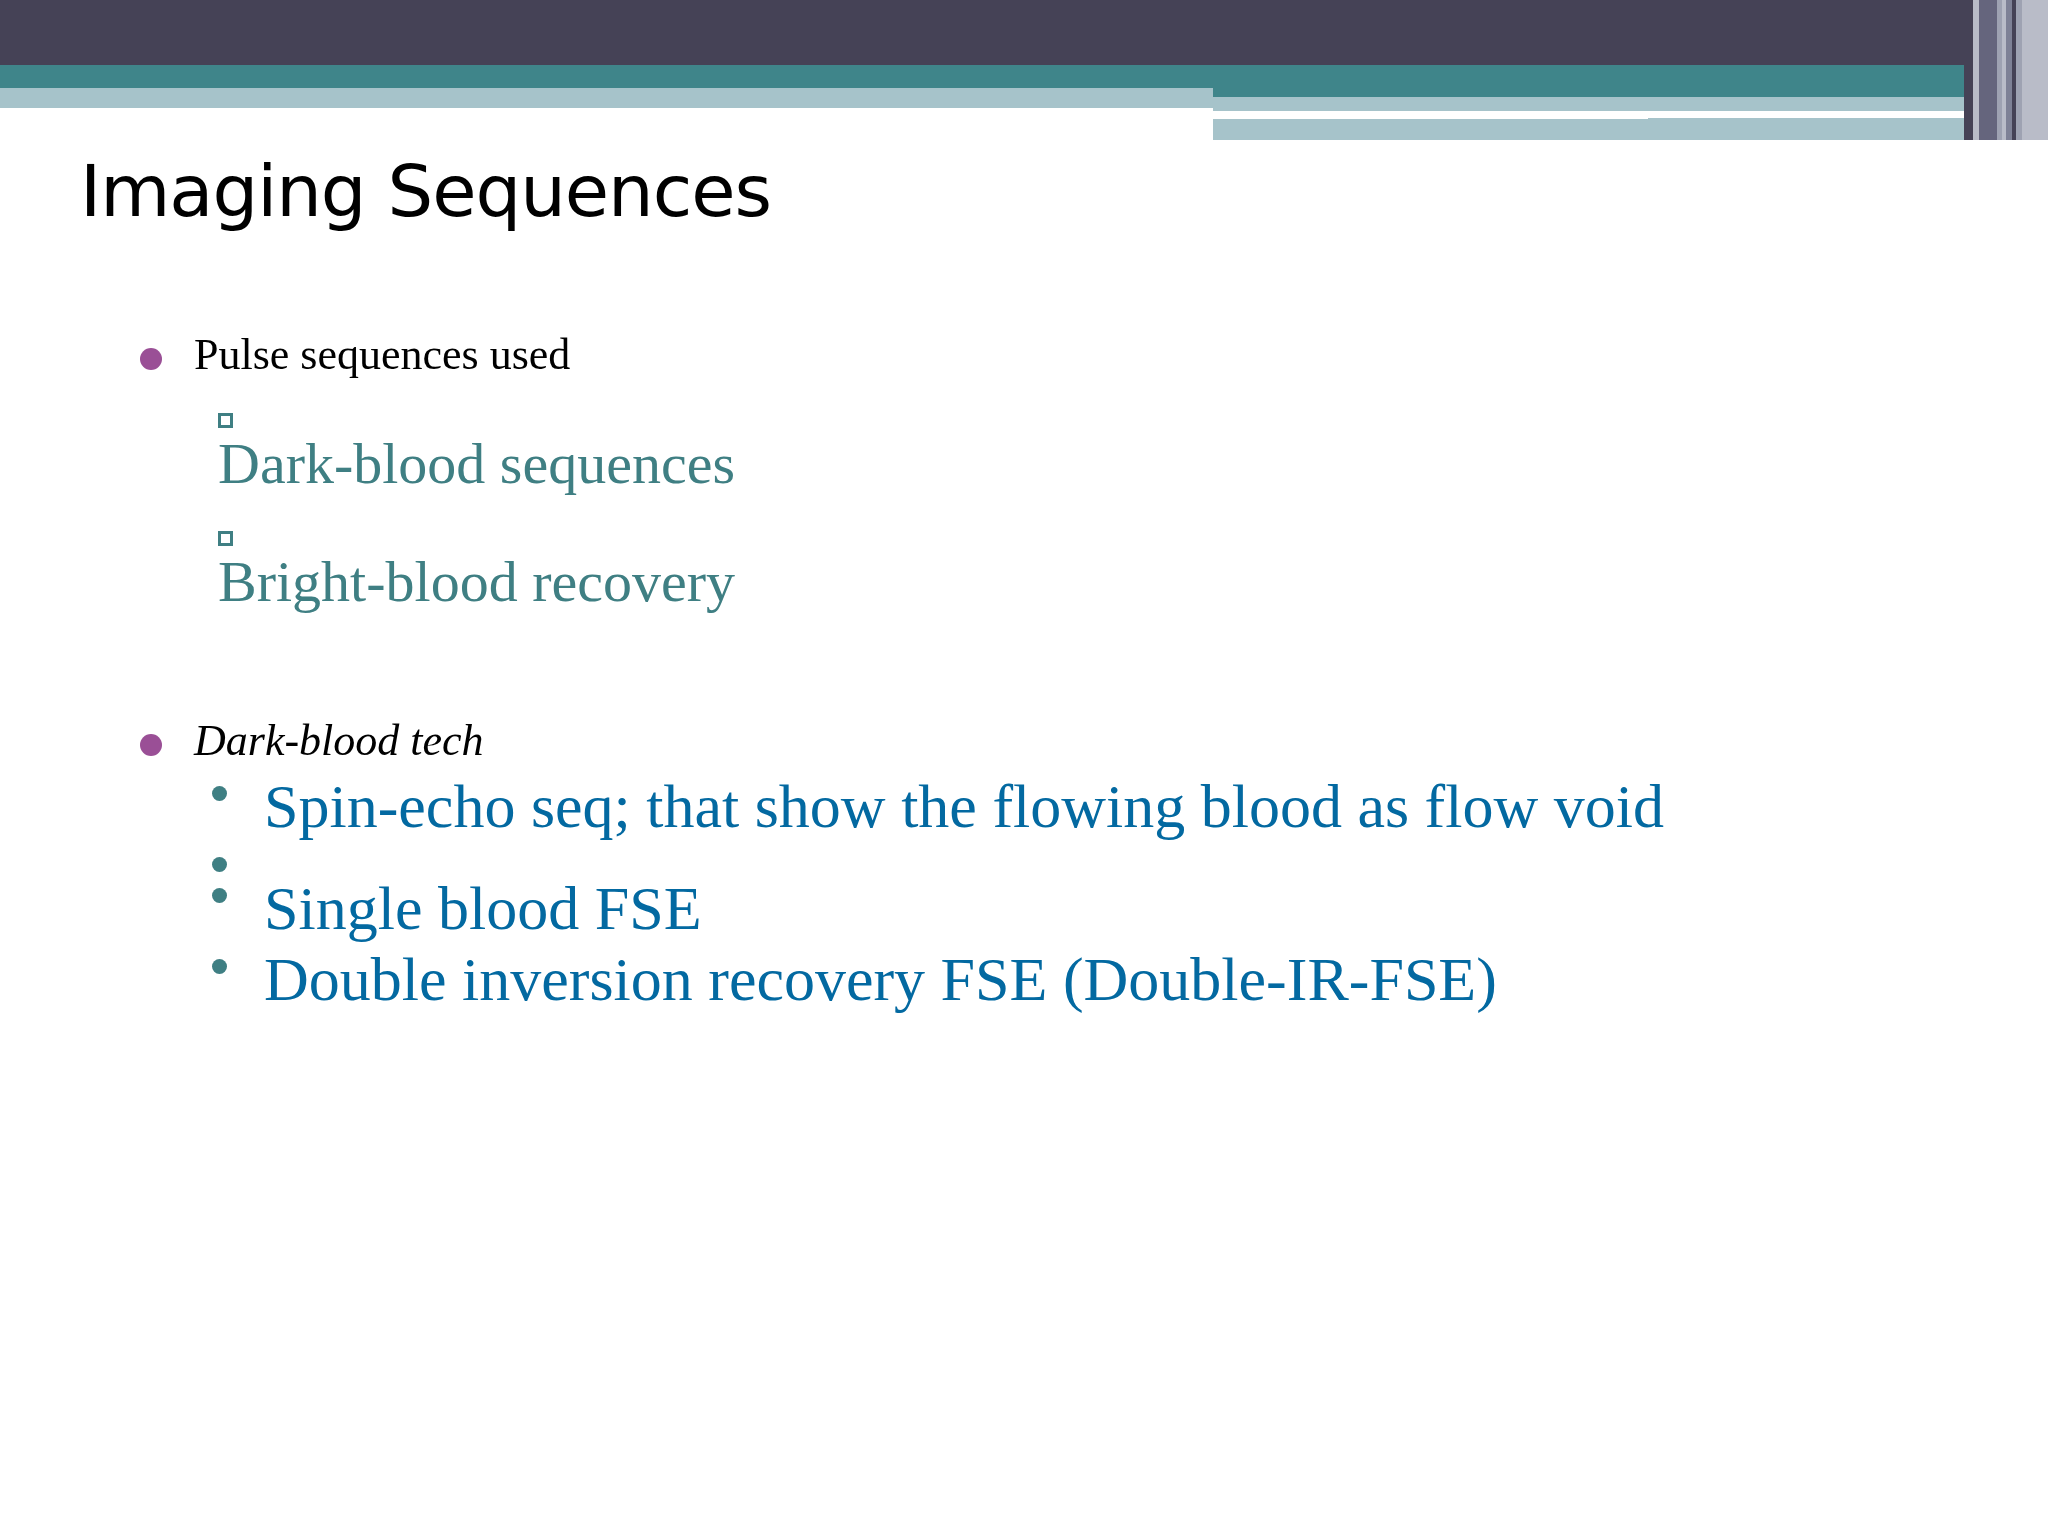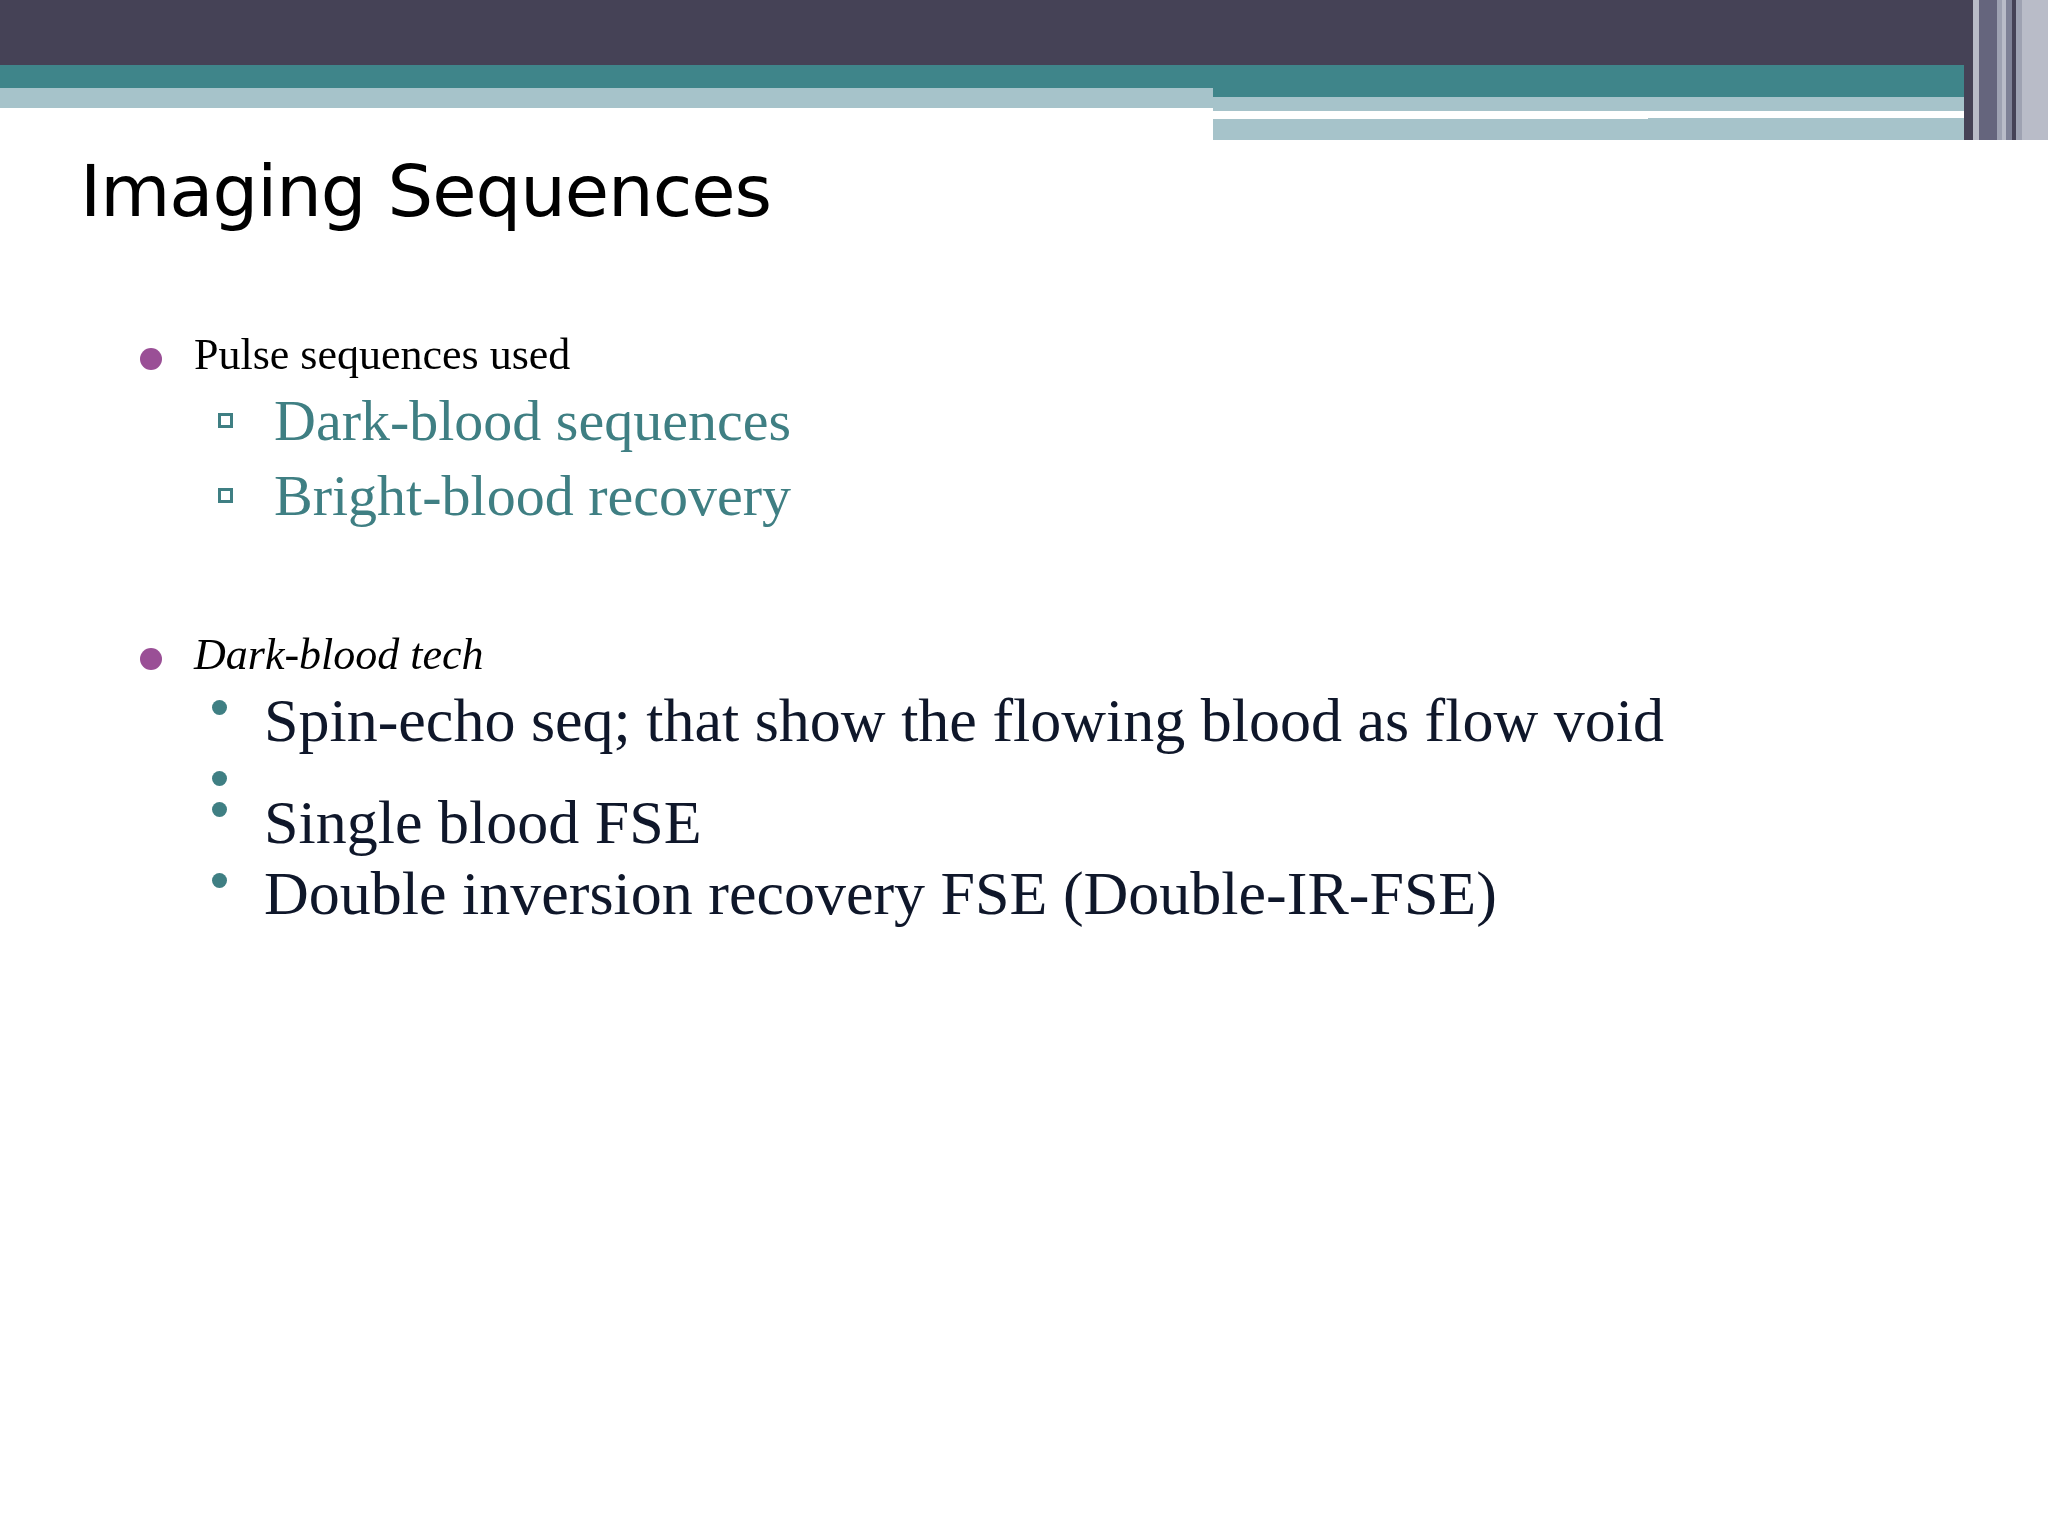--- a/index.html
+++ b/index.html
@@ -137,20 +137,21 @@
   }
   .lvl1.italic .txt {
     font-style: italic;
     font-weight: normal;
   }
 
   
   .lvl2 {
     padding-left: 218px;
     margin-bottom: 2px;
+    flex-direction: column;
   }
   .lvl2 .bullet {
     flex: 0 0 auto;
     width: 56px;
     padding-top: 28px;
   }
   .lvl2 .bullet .sq {
     display: block;
     width: 15px;
     height: 15px;
@@ -177,21 +178,21 @@
   .lvl3 .bullet .dot {
     display: block;
     width: 15px;
     height: 15px;
     border-radius: 50%;
     background: #3f7f83;
   }
   .lvl3 .txt {
     font-size: 62px;
     line-height: 1.12;
-    color: #0f172a;
+    color: #0369a1;
     max-width: 1660px;
   }
 
   .spacer {
     height: 96px;
   }
 </style>
 </head>
 <body>
 

